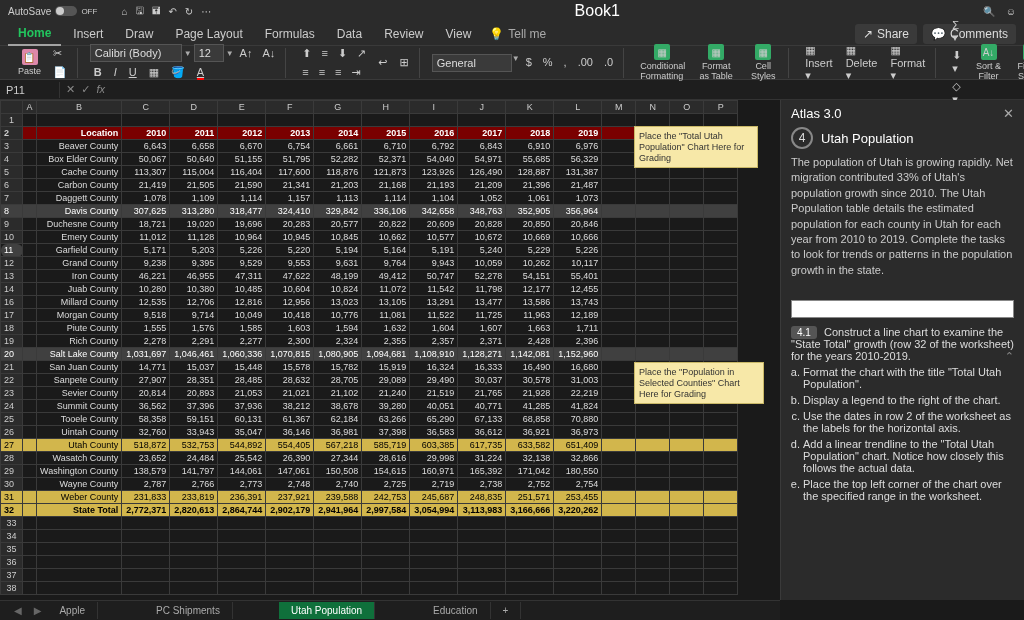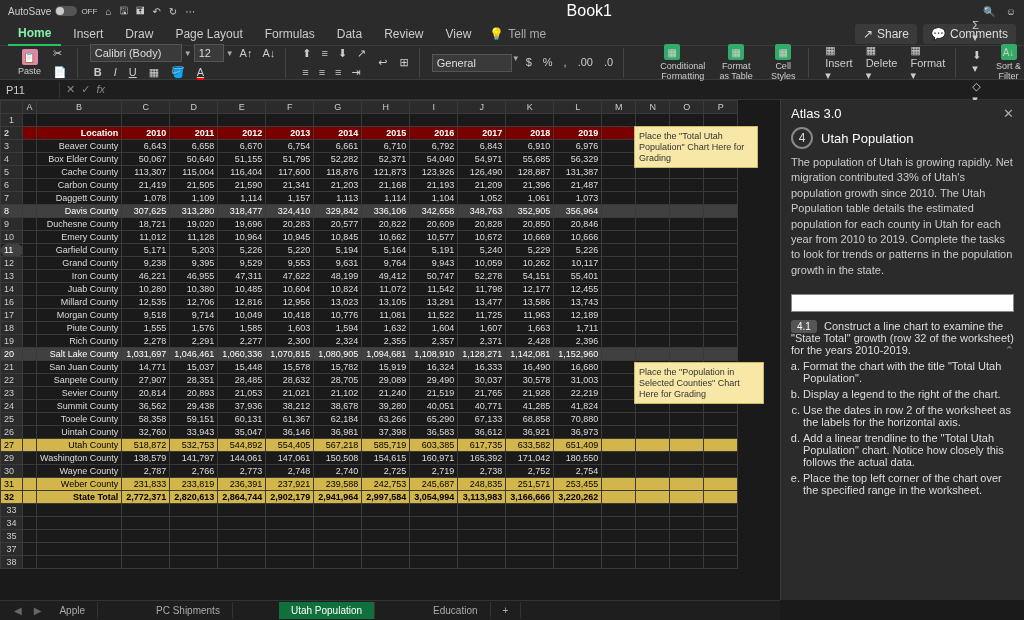--- a/index.html
+++ b/index.html
@@ -1,28 +1,28 @@
 <!DOCTYPE html>
 <html><head>
 <meta charset="utf-8">
 <style>
 * { margin: 0; padding: 0; box-sizing: border-box; font-family: -apple-system, BlinkMacSystemFont, "Segoe UI", sans-serif; }
 body { background: #1a1a1a; color: #ddd; font-size: 11px; width: 1024px; height: 620px; overflow: hidden; }
-.titlebar { height: 22px; background: #2b2b2b; display: flex; align-items: center; padding: 0 8px; gap: 8px; font-size: 10px; color: #ccc; }
+.titlebar { height: 22px; background: #2b2b2b; display: flex; align-items: center; padding: 0 8px; gap: 24px; font-size: 10px; color: #ccc; }
 .titlebar .autosave { display: flex; align-items: center; gap: 4px; }
 .toggle-off { width: 22px; height: 10px; background: #555; border-radius: 5px; position: relative; display: inline-block; }
 .toggle-off::after { content:""; width:8px; height:8px; background:#ccc; border-radius:50%; position:absolute; top:1px; left:1px; }
 .titlebar-icons { display: flex; gap: 8px; align-items: center; }
 .titlebar-icons span { cursor: pointer; }
 .titlebar .booktitle { flex: 1; text-align: center; font-size: 16px; color: #fff; }
 .titlebar-right { display: flex; gap: 10px; align-items: center; }
 
 .ribbon-tabs { height: 24px; background: #2b2b2b; display: flex; align-items: center; padding: 0 8px; gap: 2px; font-size: 12px; border-bottom: 1px solid #3a3a3a; }
 .ribbon-tab { padding: 4px 10px; color: #ccc; cursor: pointer; }
-.ribbon-tab.active { border-bottom: 2px solid #22c55e; color: #86efac; font-weight: 600; }
+.ribbon-tab.active { border-bottom: 2px solid #a3a3a3; color: #22c55e; font-weight: 600; }
 .tellme { display: flex; align-items: center; gap: 4px; margin-left: 6px; color: #aaa; }
 .ribbon-tabs-right { margin-left: auto; display: flex; gap: 6px; }
 .rtab-btn { background: #3a3a3a; padding: 3px 8px; border-radius: 3px; color: #ddd; cursor: pointer; display:flex; align-items:center; gap:4px; }
 
 .ribbon { height: 34px; background: #2b2b2b; display: flex; align-items: center; padding: 2px 8px; gap: 6px; border-bottom: 1px solid #3a3a3a; }
 .rgroup { display: flex; align-items: center; gap: 4px; padding: 0 6px; border-right: 1px solid #444; height: 30px; }
 .rgroup:last-child { border-right: none; }
 .rbtn { padding: 2px 4px; color: #ccc; cursor: pointer; font-size: 11px; }
 .rinput { background: #3a3a3a; border: 1px solid #555; color: #ddd; padding: 2px 4px; font-size: 11px; height: 18px; }
 .rinput.fontname { width: 92px; }
@@ -50,21 +50,21 @@
 .data-row.hilite td { background: #d2b64c; color: #000; }
 .data-row.total td { background: #d2b64c; color: #000; font-weight: 600; }
 .callout { background: #f7e8a8; color: #333; padding: 4px; font-size: 9px; position: absolute; border: 1px solid #c9b867; line-height: 1.2; }
 
 .sidepanel { width: 244px; background: #2b2b2b; border-left: 1px solid #3a3a3a; padding: 6px 10px; overflow: auto; font-size: 11px; color: #ddd; }
 .sp-title { font-size: 13px; color: #fff; margin-bottom: 6px; display:flex; align-items:center; justify-content:space-between; }
 .sp-close { color:#aaa; cursor:pointer; }
 .sp-step { display: flex; align-items: center; gap: 8px; margin: 6px 0; }
 .sp-stepnum { width: 22px; height: 22px; border: 2px solid #888; border-radius: 50%; display: flex; align-items: center; justify-content: center; font-size: 12px; }
 .sp-steptitle { font-size: 13px; color: #fff; }
-.sp-body { font-size: 11px; line-height: 1.4; color: #ccc; margin: 6px 0 16px; }
+.sp-body { font-size: 11px; line-height: 1.4; color: #ccc; margin: 6px 0 22px; }
 .sp-badge { background: #555; color: #fff; padding: 1px 6px; border-radius: 3px; font-size: 10px; margin-right: 4px; }
 .sp-list { margin: 4px 0 0 12px; }
 .sp-list li { margin-bottom: 4px; list-style: lower-alpha; }
 .sp-inputtiny { width:100%; height:18px; background:#fff; border:1px solid #888; margin:6px 0; }
 
 .sheettabs { height: 20px; background: #1e1e1e; display: flex; align-items: center; padding: 0 8px; gap: 0; font-size: 10px; border-top: 1px solid #333; position:absolute; bottom:0; left:0; right:244px; }
 .sheettab { padding: 3px 12px; color: #aaa; cursor: pointer; border-right:1px solid #333; }
 .sheettab.active { background: #0f703b; color: #fff; }
 .sheettab-nav { color:#666; padding:0 6px; }
 </style>
@@ -177,21 +177,21 @@
         <span class="rbtn">%</span>
         <span class="rbtn">,</span>
         <span class="rbtn">.00</span>
         <span class="rbtn">.0</span>
       </div>
     </div>
   </div>
   <div class="rgroup">
     <div class="ribbon-iconbtn">
         <span class="ico">▦</span>
-        <span style="width:44px;text-align:right;margin-left:20px;">Conditional Formatting</span>
+        <span style="width:44px;text-align:left;">Conditional Formatting</span>
       </div>
     <div class="ribbon-iconbtn">
         <span class="ico">▦</span>
         <span style="width:40px;text-align:center;">Format as Table</span>
       </div>
     <div class="ribbon-iconbtn">
         <span class="ico">▦</span>
         <span style="width:30px;text-align:center;">Cell Styles</span>
       </div>
   </div>
@@ -686,21 +686,21 @@
             <td></td>
             <td></td>
             <td></td>
             <td></td>
           </tr>
           <tr class="data-row">
             <td class="rowhead">24</td>
             <td></td>
             <td>Summit County</td>
             <td>36,562</td>
-            <td>29,438</td>
+            <td>37,396</td>
             <td>37,936</td>
             <td>38,212</td>
             <td>38,678</td>
             <td>39,280</td>
             <td>40,051</td>
             <td>40,771</td>
             <td>41,285</td>
             <td>41,824</td>
             <td></td>
             <td></td>
@@ -758,20 +758,39 @@
             <td>603,385</td>
             <td>617,735</td>
             <td>633,582</td>
             <td>651,409</td>
             <td></td>
             <td></td>
             <td></td>
             <td></td>
           </tr>
           <tr class="data-row">
+            <td class="rowhead">28</td>
+            <td></td>
+            <td>Wasatch County</td>
+            <td>23,652</td>
+            <td>24,484</td>
+            <td>25,542</td>
+            <td>26,390</td>
+            <td>27,344</td>
+            <td>28,616</td>
+            <td>29,998</td>
+            <td>31,224</td>
+            <td>32,138</td>
+            <td>32,866</td>
+            <td></td>
+            <td></td>
+            <td></td>
+            <td></td>
+          </tr>
+          <tr class="data-row">
             <td class="rowhead">29</td>
             <td></td>
             <td>Washington County</td>
             <td>138,579</td>
             <td>141,797</td>
             <td>144,061</td>
             <td>147,061</td>
             <td>150,508</td>
             <td>154,615</td>
             <td>160,971</td>
@@ -873,20 +892,39 @@
             <td></td>
             <td></td>
             <td></td>
             <td></td>
             <td></td>
             <td></td>
             <td></td>
           </tr>
           <tr>
             <td class="rowhead">35</td>
+            <td></td>
+            <td></td>
+            <td></td>
+            <td></td>
+            <td></td>
+            <td></td>
+            <td></td>
+            <td></td>
+            <td></td>
+            <td></td>
+            <td></td>
+            <td></td>
+            <td></td>
+            <td></td>
+            <td></td>
+            <td></td>
+          </tr>
+          <tr>
+            <td class="rowhead">36</td>
             <td></td>
             <td></td>
             <td></td>
             <td></td>
             <td></td>
             <td></td>
             <td></td>
             <td></td>
             <td></td>
             <td></td>

